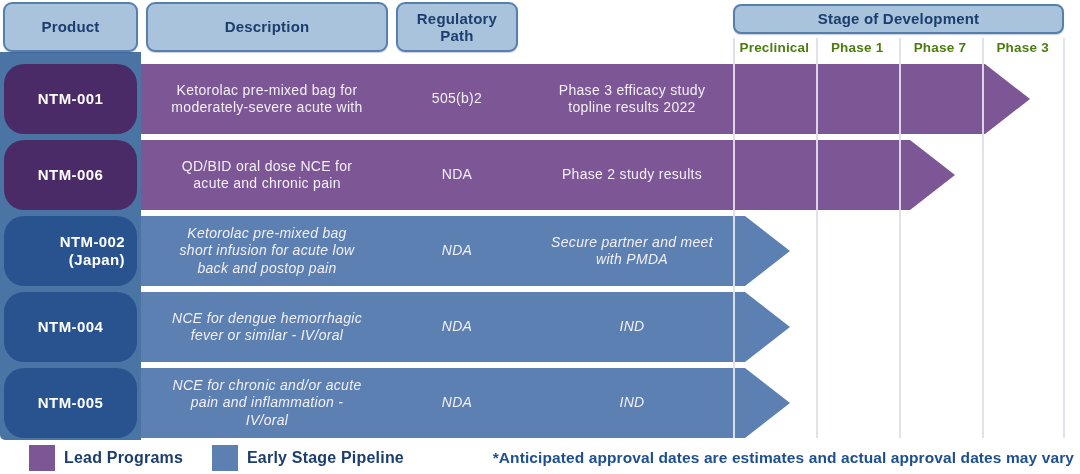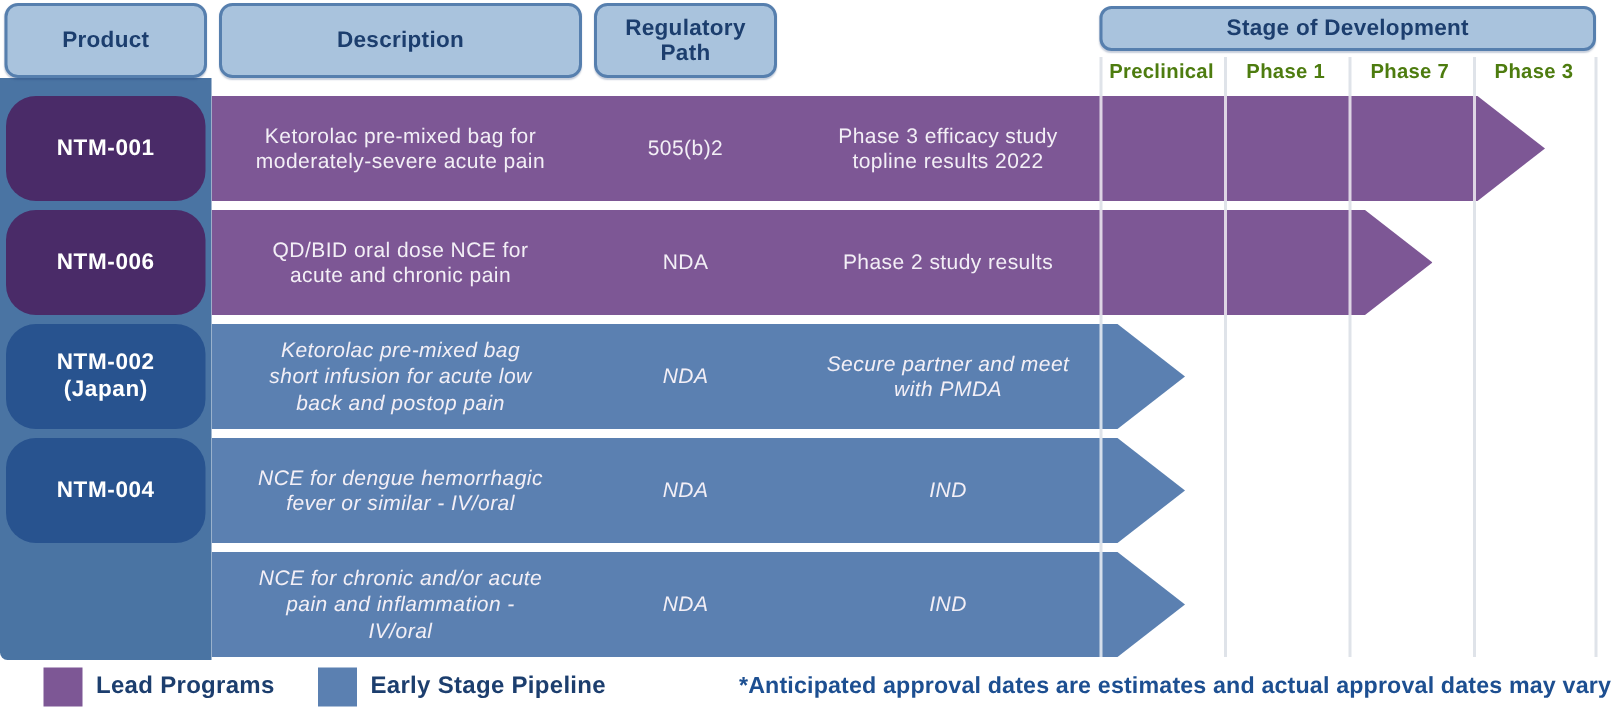--- a/index.html
+++ b/index.html
@@ -29,21 +29,21 @@
     border-bottom-left-radius:5px;z-index:1;}
   
   .row{position:absolute;left:0;width:1080px;height:70px;z-index:2;}
   .r1{top:64px;} .r2{top:140px;} .r3{top:216px;} .r4{top:292px;} .r5{top:368px;}
   .product-box{
     position:absolute;left:4px;top:0;width:133px;height:70px;border-radius:20px;box-sizing:border-box;
     display:flex;align-items:center;justify-content:center;text-align:center;padding:0 12px;
     color:#ffffff;font-weight:bold;font-size:15px;line-height:1.2;letter-spacing:.4px;
   }
   .lead .product-box{background:#4a2b68;}
-  .early .product-box{background:#28538f;}
+  .early .product-box{background:#28538f;text-align:right;}
   .bar{
     position:absolute;left:141px;top:0;height:70px;
     clip-path:polygon(0 0, calc(100% - 45px) 0, 100% 50%, calc(100% - 45px) 100%, 0 100%);
   }
   .lead .bar{background:#7d5795;}
   .early .bar{background:#5b80b1;}
   .r1 .bar{width:889px;} .r2 .bar{width:814px;} .r3 .bar,.r4 .bar,.r5 .bar{width:649px;font-style:italic;}
   .cell{position:absolute;top:0;height:100%;display:flex;align-items:center;justify-content:center;
     text-align:center;color:#f3eff6;font-size:14px;line-height:1.25;letter-spacing:.3px;}
   .cell-desc{left:5px;width:242px;}
@@ -85,21 +85,21 @@
   <div class="phase-row">
     <div class="phase-cell">Preclinical</div>
     <div class="phase-cell">Phase 1</div>
     <div class="phase-cell">Phase 7</div>
     <div class="phase-cell">Phase 3</div>
   </div>
 
   <div class="row r1 lead">
     <div class="bar">
       <div class="cell cell-desc">
-        <span>Ketorolac pre-mixed bag for moderately-severe acute pain</span>
+        <span>Ketorolac pre-mixed bag for moderately-severe acute with</span>
         </div>
       <div class="cell cell-reg">505(b)2</div>
       <div class="cell cell-mile">
         <span>Phase 3 efficacy study topline results 2022</span>
         </div>
       <div class="bar-div d1"></div>
       <div class="bar-div d2"></div>
       <div class="bar-div d3"></div>
       <div class="bar-div d4"></div>
     </div>
@@ -154,20 +154,21 @@
     <div class="bar">
       <div class="cell cell-desc">
         <span>NCE for chronic and/or acute pain and inflammation - IV/oral</span>
         </div>
       <div class="cell cell-reg">NDA</div>
       <div class="cell cell-mile">
         <span>IND</span>
         </div>
       <div class="bar-div d1"></div>
     </div>
+    <div class="product-box">NTM-005</div>
   </div>
 
   <div class="legend">
     <div class="swatch swatch-lead"></div>
     <div class="legend-label label-lead">Lead Programs</div>
     <div class="swatch swatch-early"></div>
     <div class="legend-label label-early">Early Stage Pipeline</div>
     <div class="footnote">*Anticipated approval dates are estimates and actual approval dates may vary</div>
   </div>
 

